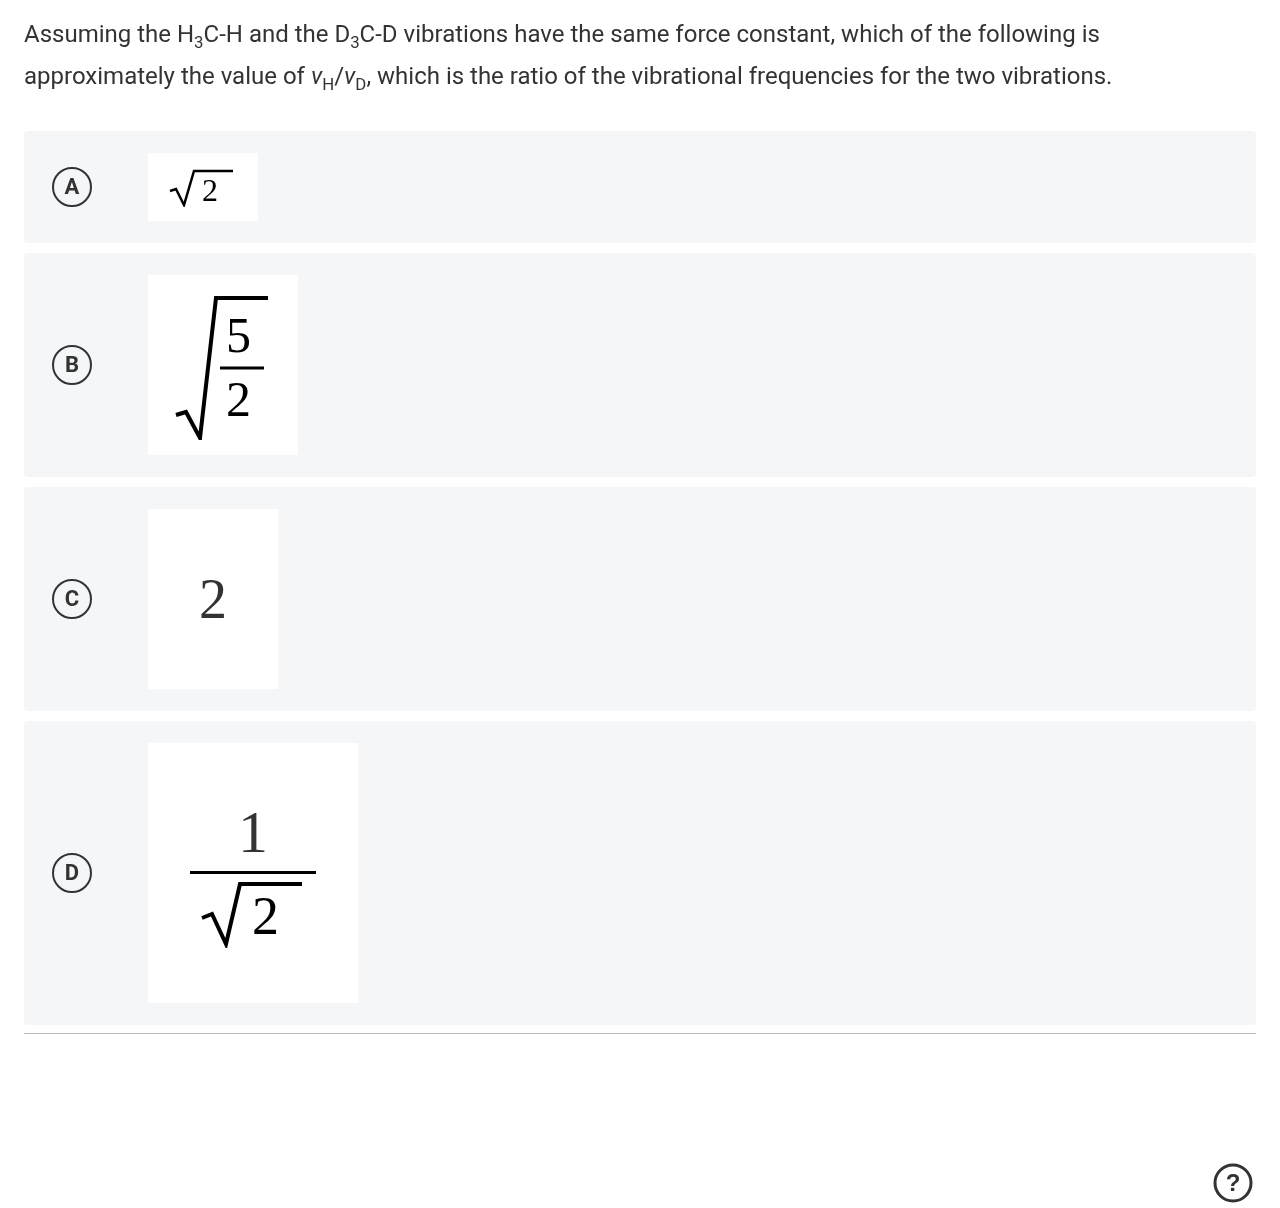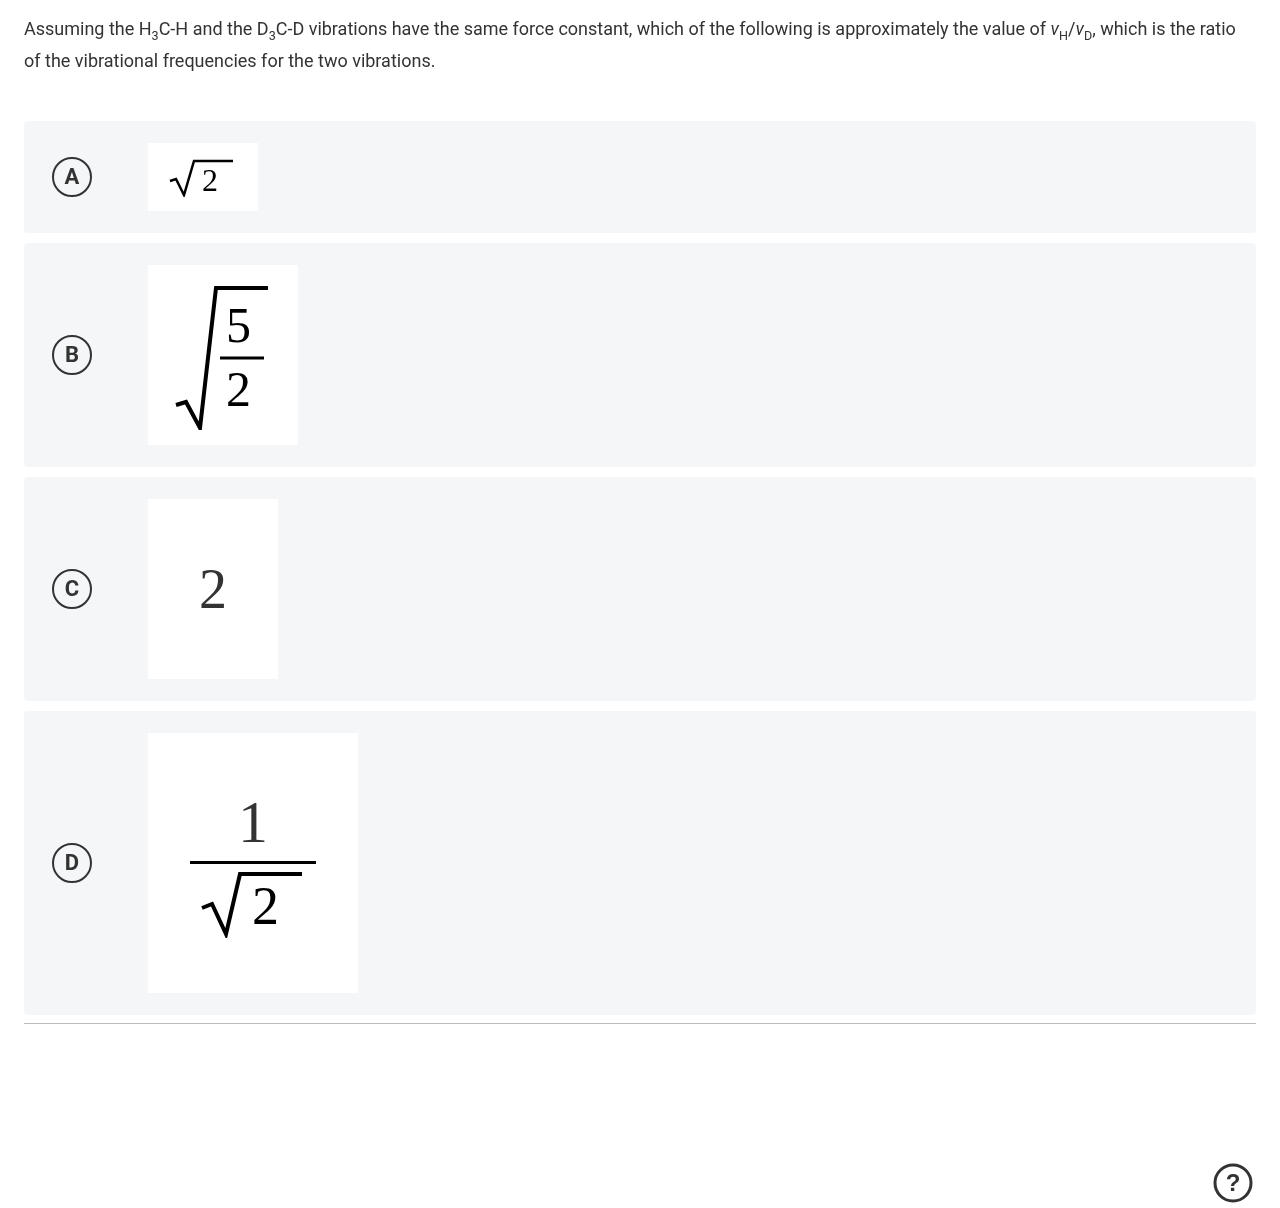--- a/index.html
+++ b/index.html
@@ -8,24 +8,24 @@
       box-sizing: border-box;
     }
     body {
       font-family: -apple-system, BlinkMacSystemFont, 'Segoe UI', Roboto, Arial, sans-serif;
       background: #ffffff;
       width: 1280px;
       padding: 14px 24px 0 24px;
       color: #333;
     }
     .question-text {
-      font-size: 18px;
+      font-size: 24px;
       line-height: 1.7;
       color: #333;
-      margin-bottom: 44px;
+      margin-bottom: 32px;
       font-weight: 400;
     }
     .question-text sub {
       font-size: 0.7em;
       vertical-align: sub;
     }
     .question-text .italic {
       font-style: italic;
     }
     .options-container {

